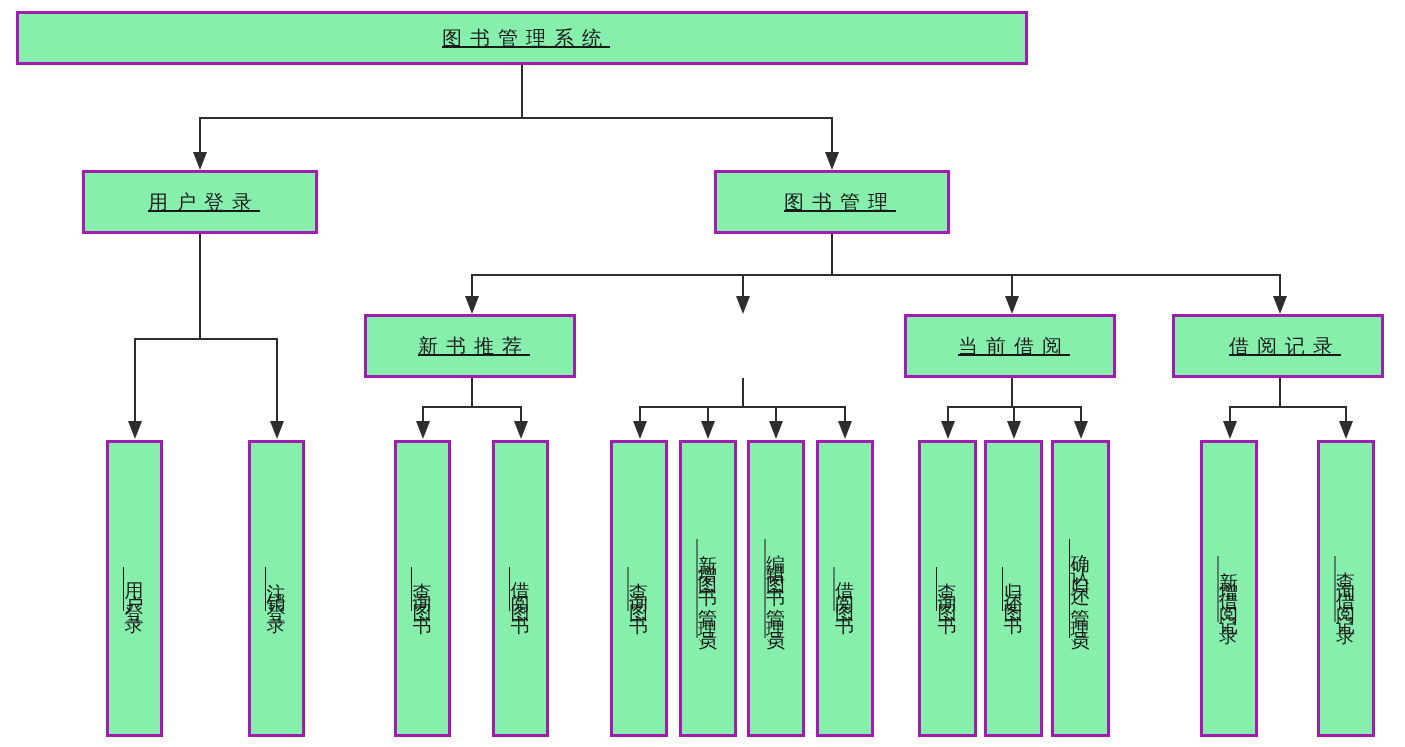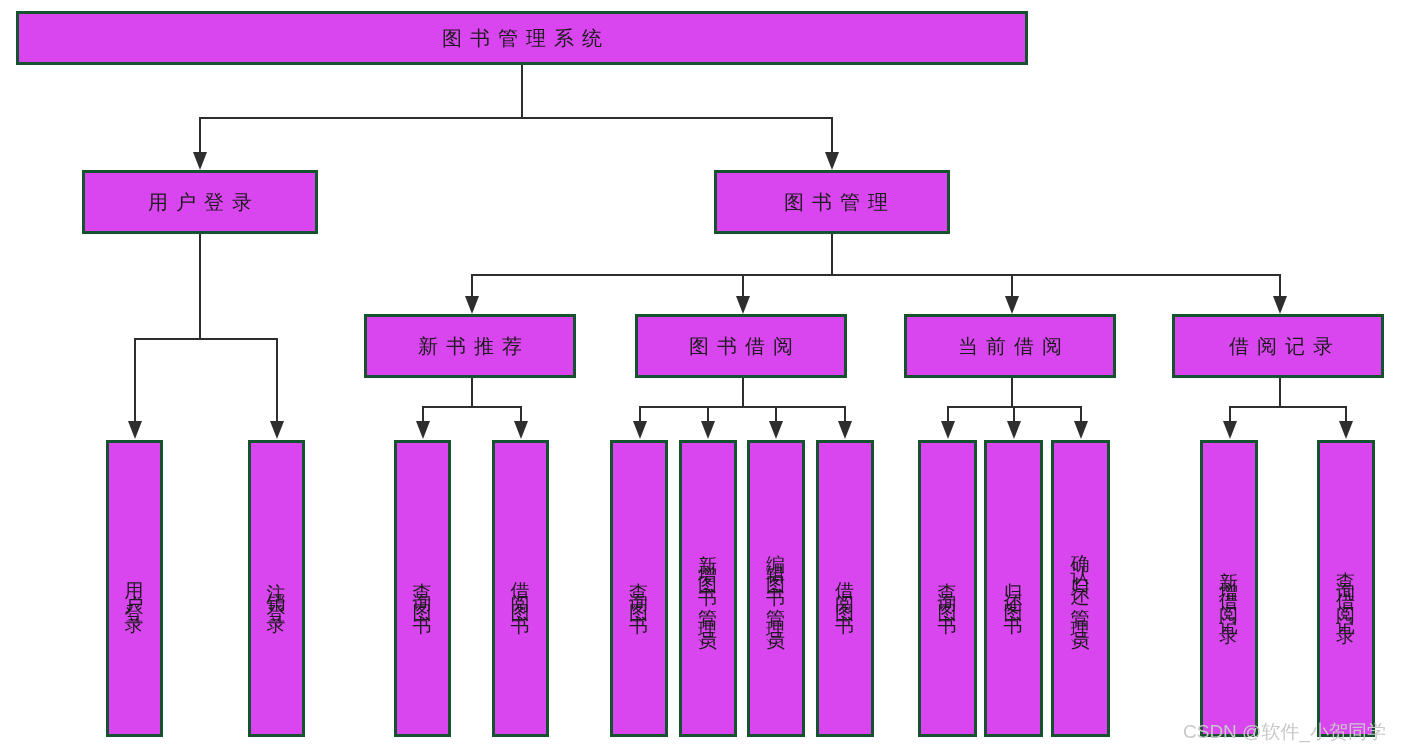--- a/index.html
+++ b/index.html
@@ -1,23 +1,24 @@
 <!DOCTYPE html>
 <html><head>
 <meta charset="utf-8">
 <style>
   html,body { margin:0; padding:0; background:#ffffff; }
   .canvas {
     position:relative; width:1405px; height:747px; background:#ffffff;
     font-family:"Liberation Sans", sans-serif; overflow:hidden;
   }
   .box {
-    position:absolute; box-sizing:border-box; background:#d946ef;
-    border:3px solid #14532d; display:flex; align-items:center; justify-content:center;
+    position:absolute; box-sizing:border-box; background:#86efac;
+    border:3px solid #a21caf; display:flex; align-items:center; justify-content:center;
     color:#1b1b1b;
+    text-decoration:underline;
   }
   .hbox { font-size:20px; letter-spacing:8px; }
   .hbox .lbl { transform:translateX(4px); white-space:nowrap; }
   .root  { left:16px;  top:11px;  width:1012px; height:54px; }
   .l1    { top:170px; width:236px; height:64px; }
   .l2    { top:314px; width:212px; height:64px; }
   .vbox  { top:440px; height:297px; }
   .vtext {
     writing-mode:vertical-rl; text-orientation:mixed;
     font-size:19px; letter-spacing:11px; color:#1b1b1b; line-height:1;
@@ -65,23 +66,20 @@
   <div class="v-line" style="left:742px;top:274px;height:25px;"></div>
   <div class="v-line" style="left:1011px;top:274px;height:25px;"></div>
   <div class="v-line" style="left:1279px;top:274px;height:25px;"></div>
   <div class="arrow-down" style="left:465px;top:296px;"></div>
   <div class="arrow-down" style="left:736px;top:296px;"></div>
   <div class="arrow-down" style="left:1005px;top:296px;"></div>
   <div class="arrow-down" style="left:1273px;top:296px;"></div>
 
   <div class="box l2 hbox" style="left:364px;">
     <span class="lbl">新书推荐</span>
-  </div>
-  <div class="box l2 hbox" style="left:635px;">
-    <span class="lbl">图书借阅</span>
   </div>
   <div class="box l2 hbox" style="left:904px;">
     <span class="lbl">当前借阅</span>
   </div>
   <div class="box l2 hbox" style="left:1172px;padding-left:6px;">
     <span class="lbl">借阅记录</span>
   </div>
 
   <div class="v-line" style="left:199px;top:234px;height:104px;"></div>
   <div class="h-line" style="left:134px;top:338px;width:143px;"></div>
@@ -161,15 +159,14 @@
     <span class="vtext">确认归还（管理员）</span>
   </div>
 
   <div class="box vbox" style="left:1200px;width:58px;">
     <span class="vtext">新增借阅记录</span>
   </div>
   <div class="box vbox" style="left:1317px;width:58px;">
     <span class="vtext">查询借阅记录</span>
   </div>
 
-  <div class="watermark">CSDN @软件_小贺同学</div>
 
 </div>
 
 </body></html>

